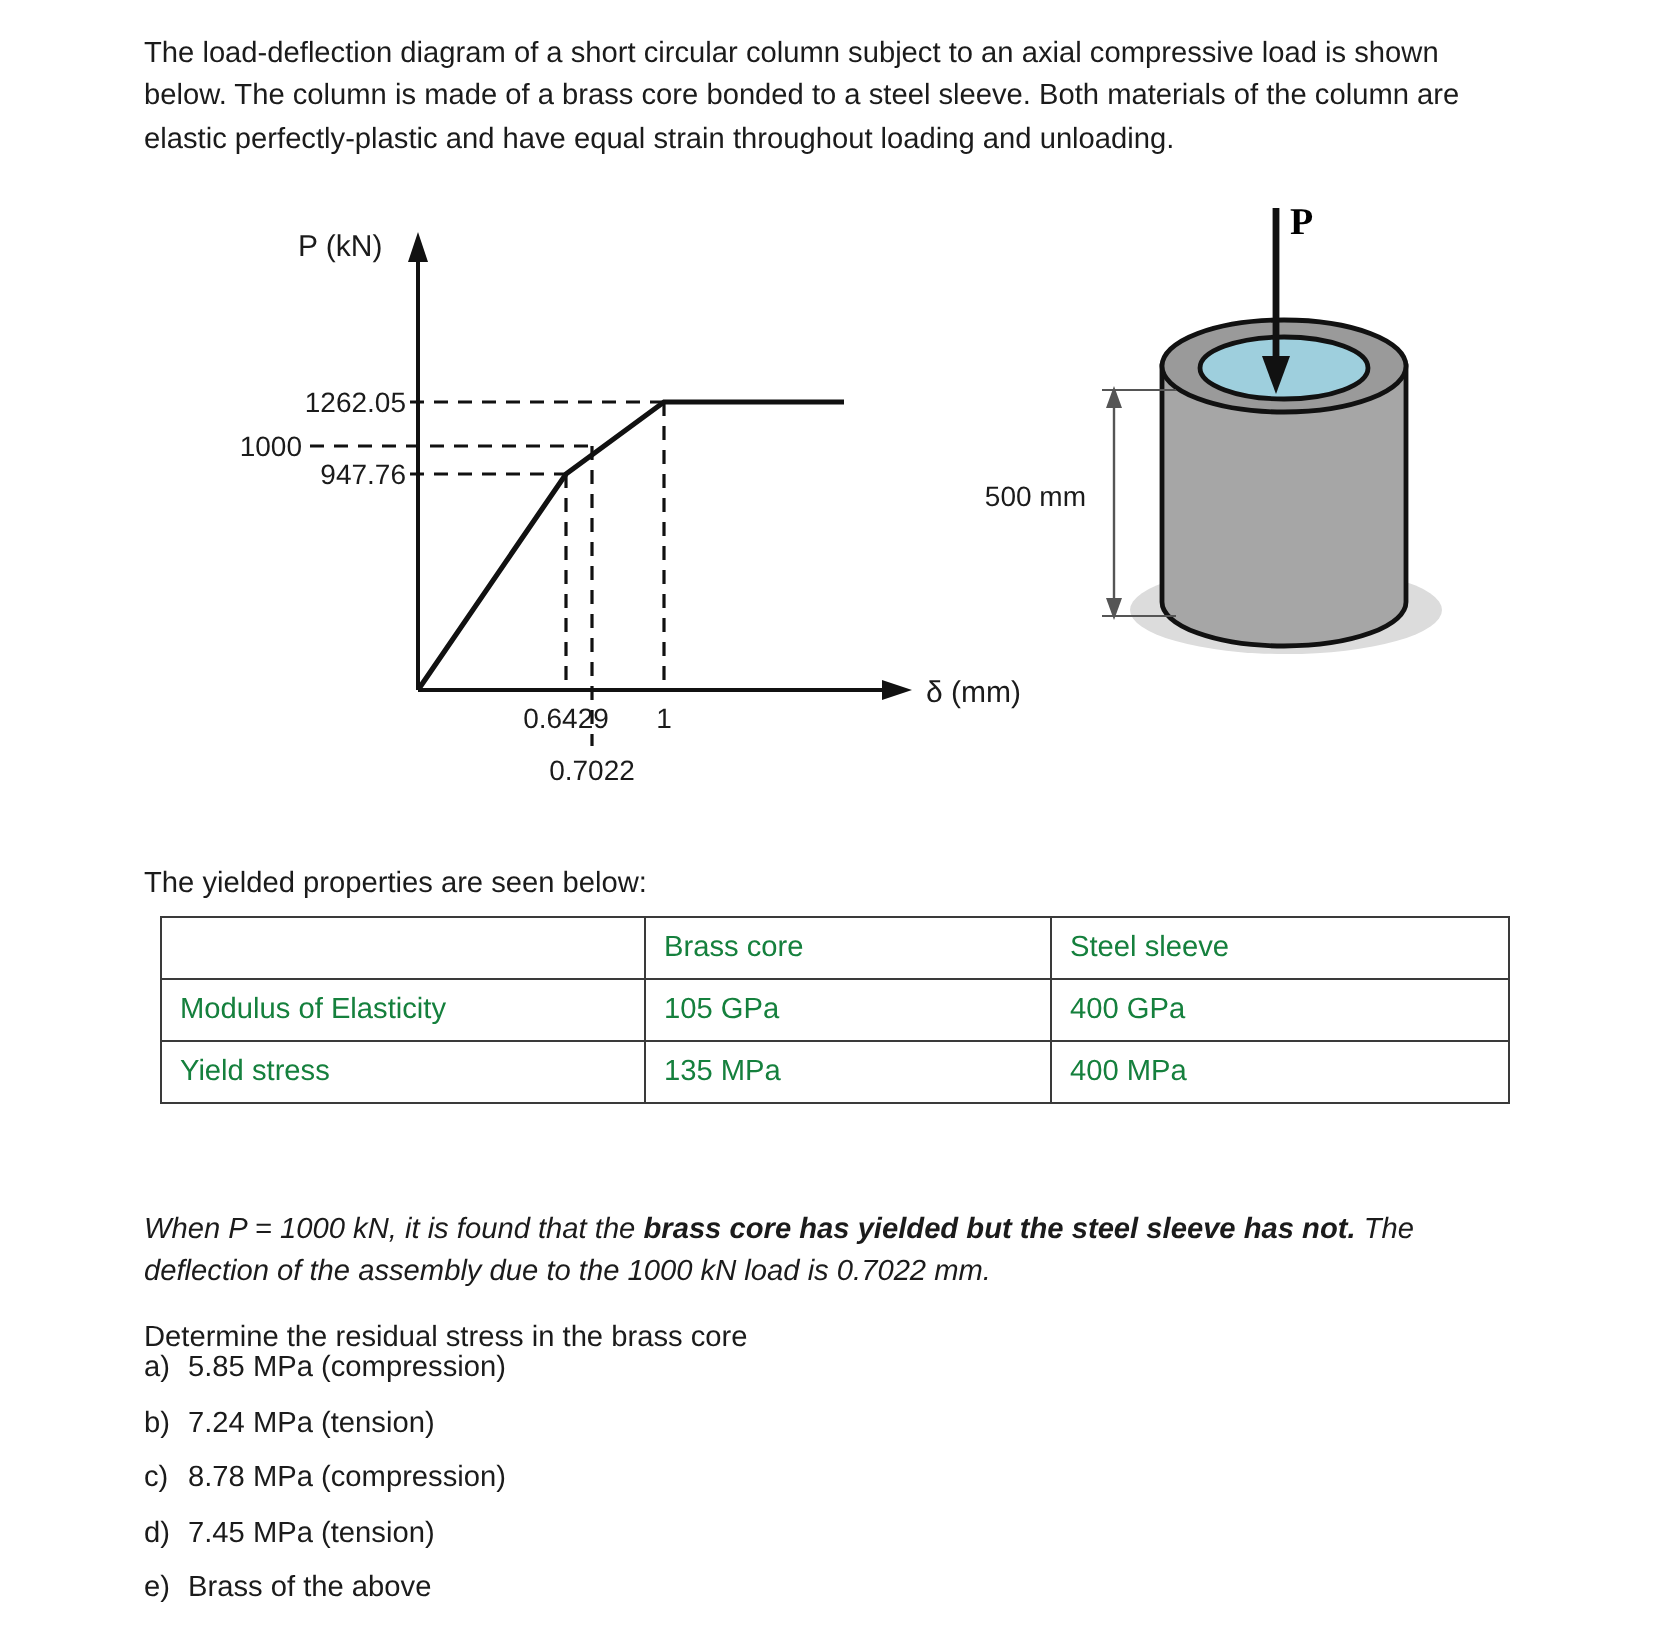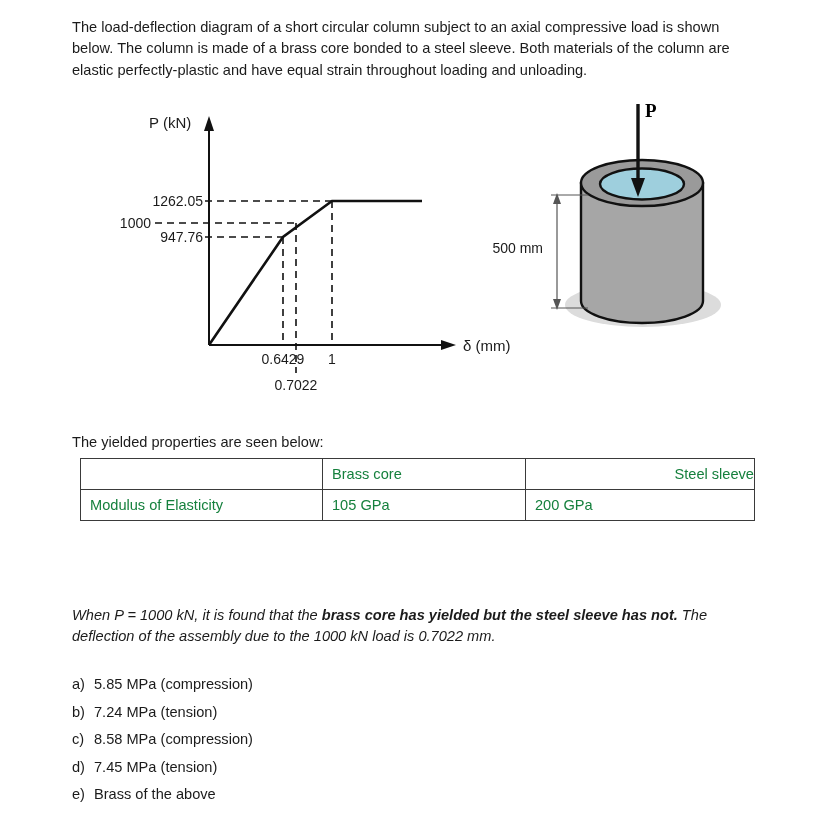--- a/index.html
+++ b/index.html
@@ -64,21 +64,21 @@
   }
   .props-table td {
     border: 1px solid #3a3a3a;
     height: 30px;
     padding: 0 0 0 9px;
     vertical-align: middle;
     color: #15803d;
   }
   .col-label { width: 232px; }
   .col-brass { width: 193px; }
-  .col-steel { width: 219px; text-align: right; }
+  .col-steel { width: 219px; }
 
   
   .prose {
     position: absolute;
     left: 72px;
     width: 660px;
     font-size: 14.6px;
     line-height: 21.5px;
   }
   .prose.p1 { top: 590px; font-style: italic; }
@@ -196,40 +196,46 @@
   <table class="props-table">
     <tbody>
       <tr>
         <td class="col-label"></td>
         <td class="col-brass">Brass core</td>
         <td class="col-steel">Steel sleeve</td>
       </tr>
       <tr>
         <td>Modulus of Elasticity</td>
         <td>105 GPa</td>
-        <td>200 GPa</td>
+        <td>400 GPa</td>
+      </tr>
+      <tr>
+        <td>Yield stress</td>
+        <td>135 MPa</td>
+        <td>400 MPa</td>
       </tr>
     </tbody>
   </table>
 
   <p class="prose p1"><span>When P = 1000 kN, it is found that the </span><b>brass core has yielded but the steel sleeve has not.</b><span> The deflection of the assembly due to the 1000 kN load is 0.7022 mm.</span></p>
 
+  <p class="prose p2">Determine the residual stress in the brass core</p>
 
   <div class="options">
     <div class="option">
       <span class="marker">a)</span>
       <span class="otext">5.85 MPa (compression)</span>
     </div>
     <div class="option">
       <span class="marker">b)</span>
       <span class="otext">7.24 MPa (tension)</span>
     </div>
     <div class="option">
       <span class="marker">c)</span>
-      <span class="otext">8.58 MPa (compression)</span>
+      <span class="otext">8.78 MPa (compression)</span>
     </div>
     <div class="option">
       <span class="marker">d)</span>
       <span class="otext">7.45 MPa (tension)</span>
     </div>
     <div class="option">
       <span class="marker">e)</span>
       <span class="otext">Brass of the above</span>
     </div>
   </div>

